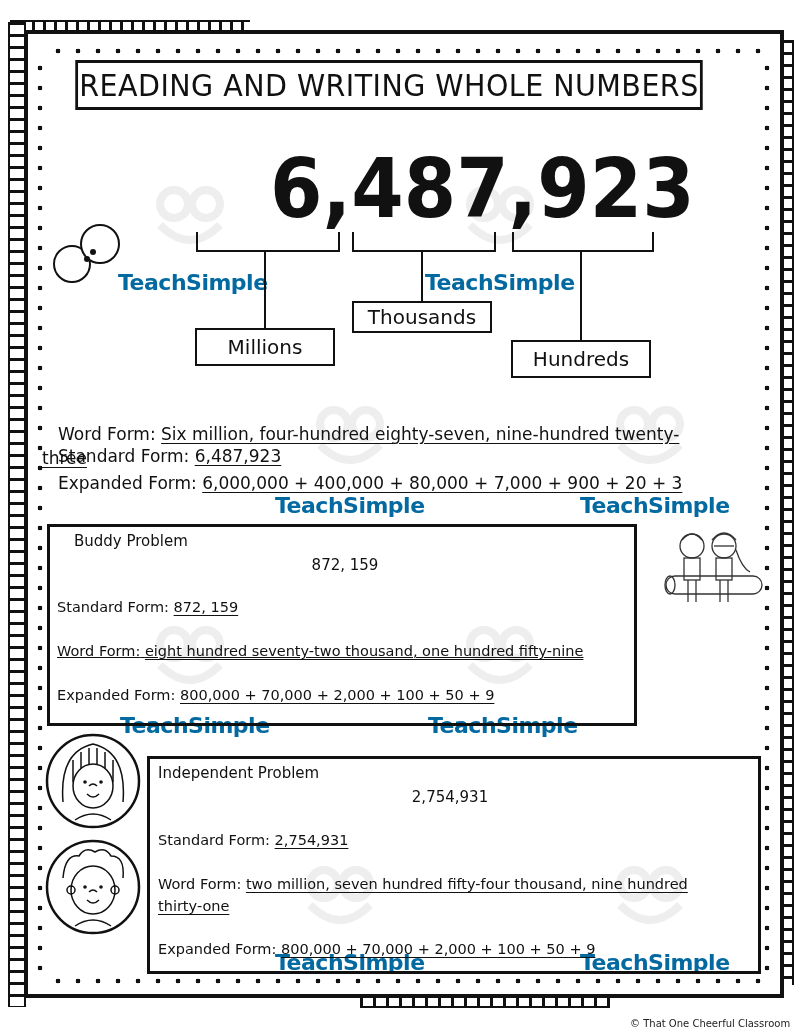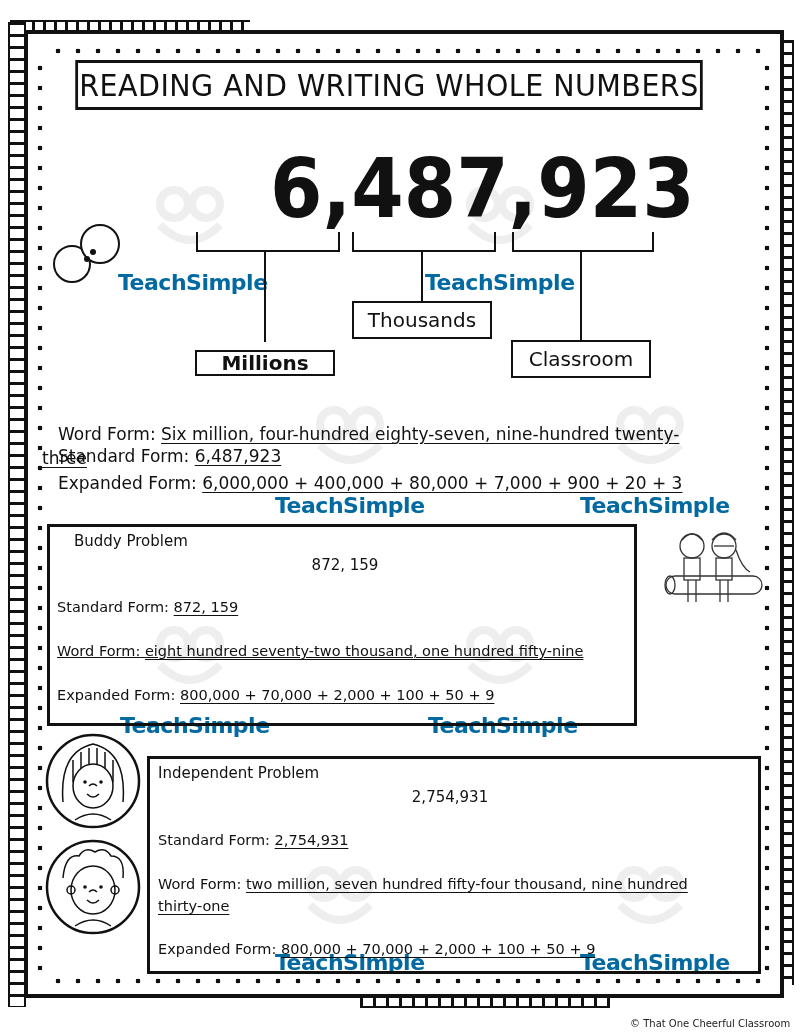--- a/index.html
+++ b/index.html
@@ -181,34 +181,34 @@
   <circle cx="20" cy="42" r="18" fill="#fff" stroke="#111" stroke-width="2"></circle>
   <circle cx="48" cy="22" r="19" fill="#fff" stroke="#111" stroke-width="2"></circle>
   <circle cx="35" cy="37" r="3" fill="#111"></circle>
   <circle cx="41" cy="30" r="3" fill="#111"></circle>
 </svg>
 
 <div class="big-number">6,487,923</div>
 
 <div class="bracket" style="left:196px;top:232px;width:140px;"></div>
 <div class="vline" style="left:264px;top:250px;height:92px;"></div>
-<div class="place-box" style="left:195px;top:350px;width:140px;height:26px;font-weight:bold;">
+<div class="place-box" style="left:195px;top:328px;width:140px;height:38px;">
   <span>Millions</span>
 </div>
 
 <div class="bracket" style="left:352px;top:232px;width:140px;"></div>
 <div class="vline" style="left:421px;top:250px;height:52px;"></div>
-<div class="place-box" style="left:352px;top:301px;width:140px;height:38px;">
+<div class="place-box" style="left:352px;top:301px;width:140px;height:32px;">
   <span>Thousands</span>
 </div>
 
 <div class="bracket" style="left:512px;top:232px;width:138px;"></div>
 <div class="vline" style="left:580px;top:250px;height:92px;"></div>
 <div class="place-box" style="left:511px;top:340px;width:140px;height:38px;">
-  <span>Classroom</span>
+  <span>Hundreds</span>
 </div>
 
 <div class="form-line" style="left:58px;top:396px;margin-top:48px;">
   <span class="lbl">Standard Form:</span>
   <span class="ans">6,487,923</span>
 </div>
 <div class="form-line" style="left:58px;top:422px;">
   <span class="lbl">Word Form:</span>
   <span class="ans">Six million, four-hundred eighty-seven, nine-hundred twenty-</span>
 </div>

